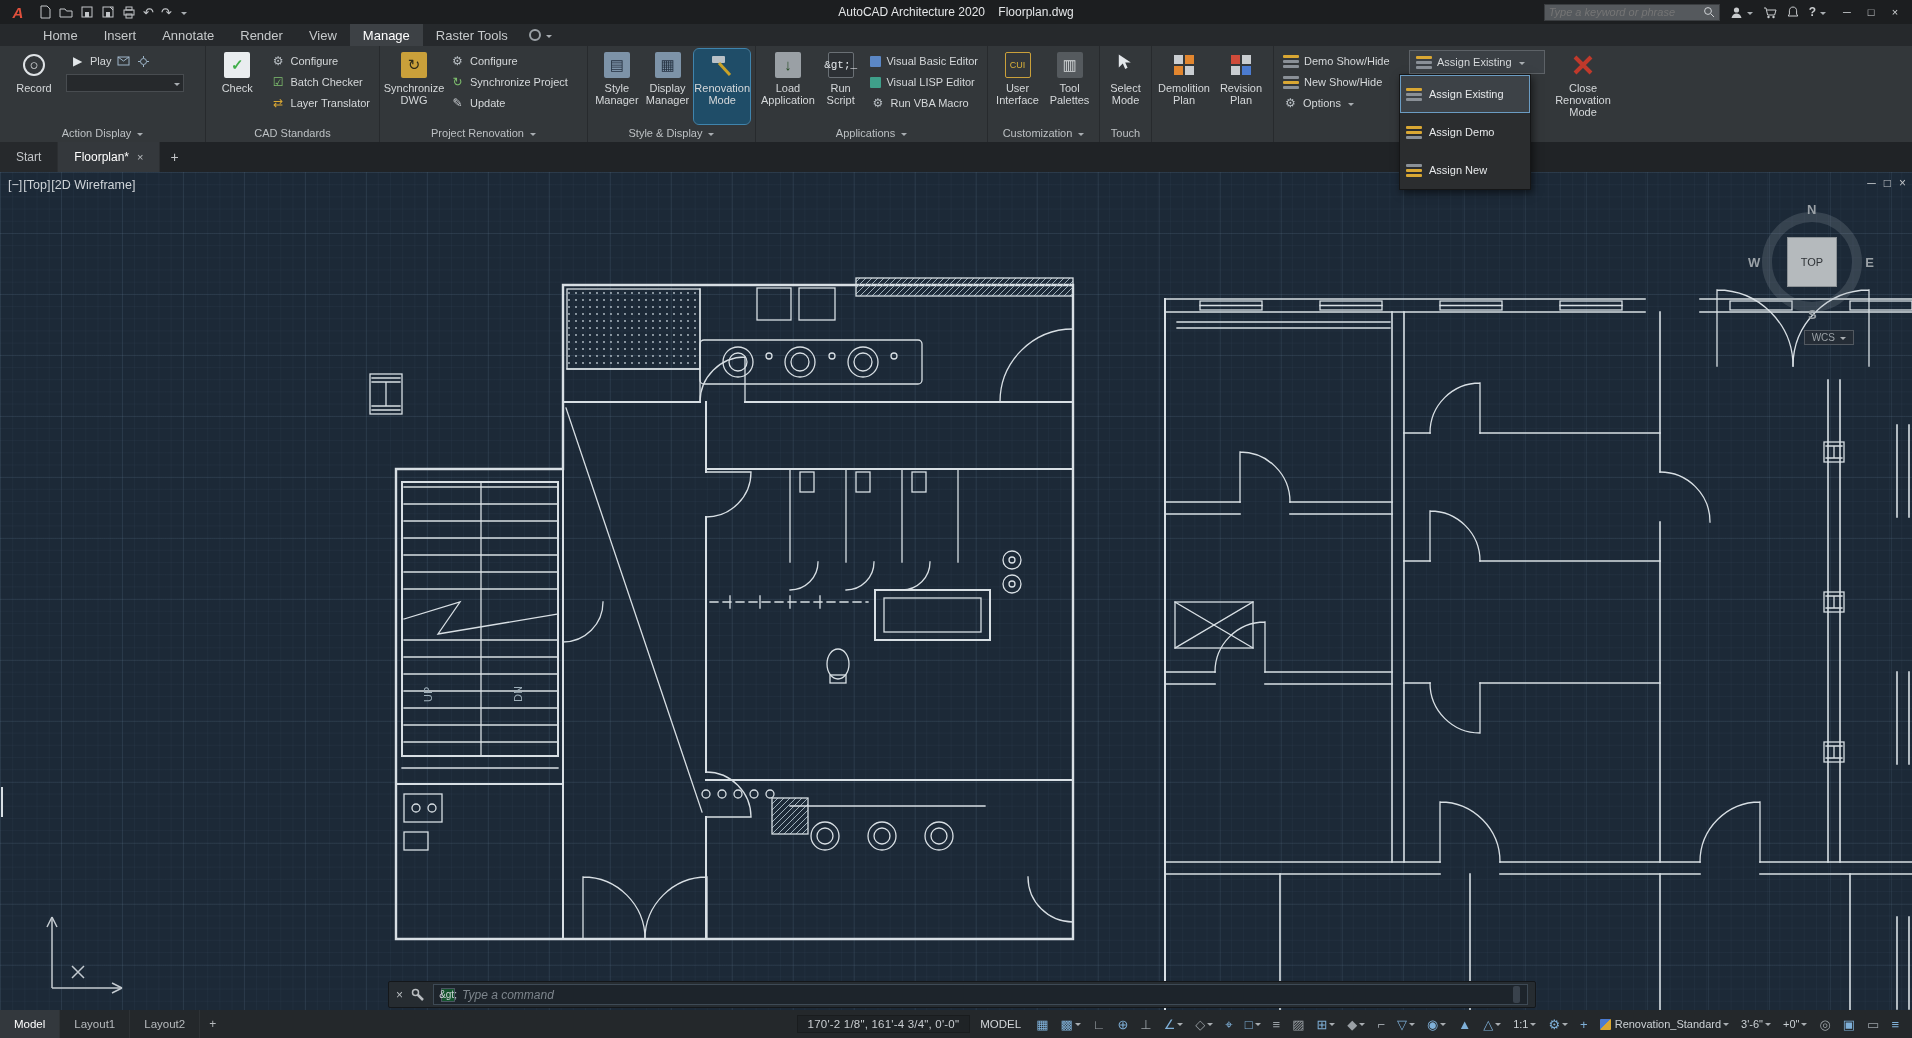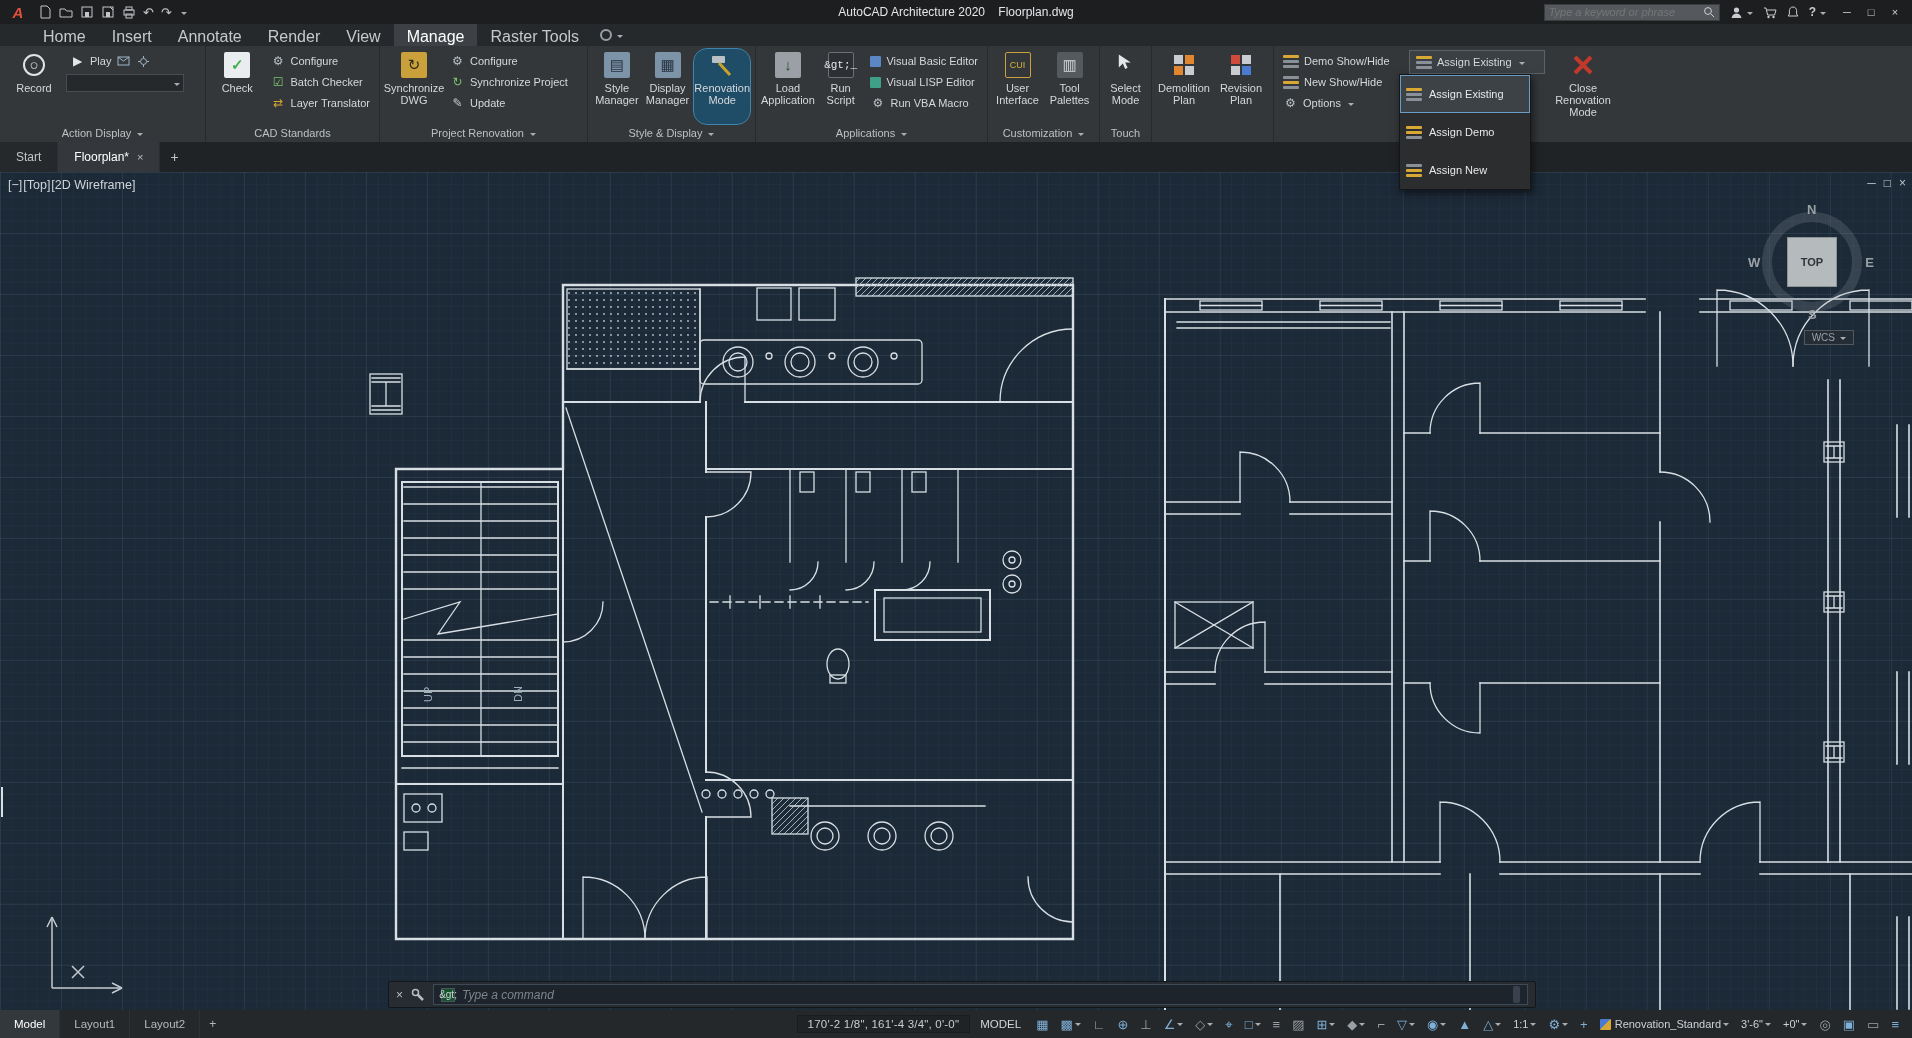--- a/index.html
+++ b/index.html
@@ -13,37 +13,37 @@
 .qa .gl{font-size:13px;line-height:1;color:#c3c6c9}
 .tb-title{position:absolute;left:50%;transform:translateX(-50%);white-space:pre;color:#e4e6e8;font-size:12px}
 .tb-right{margin-left:auto;display:flex;align-items:center;gap:10px}
 .searchbox{display:flex;align-items:center;background:#55595d;border:1px solid #3a3d40;height:17px;width:176px;padding:0 4px;gap:4px}
 .searchbox input{flex:1;background:transparent;border:0;outline:0;color:#d8dadc;font-style:italic;font-size:11px;font-family:"Liberation Sans",sans-serif}
 .tbi{display:flex;align-items:center;gap:2px;color:#c9ccce}
 .winctl{display:flex;align-items:center;gap:2px}
 .winctl span{width:22px;text-align:center;font-size:11px;color:#d2d5d7;cursor:default}
 
 .rtabs{position:absolute;left:0;top:24px;width:100%;height:22px;background:#26292c;display:flex;align-items:stretch;padding-left:30px;z-index:55}
-.rtab{padding:4px 13px 7px;color:#c6c9cb;font-size:16px}
+.rtab{padding:4px 13px 7px;color:#c6c9cb;font-size:13px}
 .rtab.active{background:#3d4145;color:#fff}
 .rtab-circle{display:flex;align-items:center;gap:3px;padding:0 8px;color:#aab0b4}
 .circ{width:12px;height:12px;border-radius:50%;border:2px solid #9aa0a5;display:inline-block}
 
 .ribbon{position:absolute;left:0;top:46px;width:100%;height:96px;background:#33373a;display:flex;z-index:54}
 .panel{display:flex;flex-direction:column;border-right:1px solid #272a2d;height:100%}
 .pbody{flex:1;display:flex;padding:3px 5px 0;gap:3px}
 .plabel{height:18px;display:flex;align-items:center;justify-content:center;gap:4px;font-size:11px;color:#bcc0c3;padding:0 4px;white-space:nowrap}
 .bigbtn{width:58px;display:flex;flex-direction:column;align-items:center;text-align:center;font-size:11px;line-height:12px;color:#d5d8da;padding-top:2px;cursor:default}
 .bigbtn .bicon{width:28px;height:28px;margin-bottom:3px;display:flex;align-items:center;justify-content:center}
 .tile{width:26px;height:26px;display:flex;align-items:center;justify-content:center;border-radius:2px;font-size:15px}
 .smallcol{display:flex;flex-direction:column;gap:1px;padding-top:2px}
 .smallbtn{display:flex;align-items:center;gap:5px;height:20px;padding:0 4px;font-size:11px;color:#d5d8da;white-space:nowrap}
 .sic{width:15px;height:15px;display:flex;align-items:center;justify-content:center;font-size:12px}
 .combo{width:118px;height:18px;background:#26292c;border:1px solid #484c50;display:flex;align-items:center;justify-content:flex-end;padding:0 3px;margin-top:2px}
-.hl{background:#1f4d68;outline:1px solid #3f84ad;border-radius:13px}
+.hl{background:#1f4d68;outline:1px solid #3f84ad;border-radius:5px}
 .arr::after{content:"";display:inline-block;border:3px solid transparent;border-top-color:#a9aeb2;margin-left:2px;transform:translateY(2px)}
 .bars{display:flex;flex-direction:column;gap:2px;width:16px}
 .bars i{height:3px;background:#8a9097;border-radius:1px}
 .bars i.y{background:#d9a733}
 .assignbtn{display:flex;align-items:center;gap:5px;height:22px;padding:0 6px;background:#3b4045;outline:1px solid #5d6artan67;outline:1px solid #5d6267;font-size:11px;white-space:nowrap}
 .csq{width:11px;height:11px;display:inline-block;border-radius:1px}
 
 .menu{position:absolute;left:1399px;top:74px;width:132px;background:#2b2d2f;border:1px solid #151617;box-shadow:2px 3px 8px rgba(0,0,0,.55);z-index:80}
 .mitem{display:flex;align-items:center;gap:7px;height:38px;padding:0 6px;font-size:11px;color:#e6e8ea}
 .mitem.sel{background:#3d4247;outline:1px solid #6b9cc3;outline-offset:-1px}
@@ -54,21 +54,21 @@
 .ftab .x{color:#b9bcbf;font-size:11px}
 .ftab-plus{display:flex;align-items:center;padding:0 10px;color:#c3c6c9;font-size:14px}
 
 .canvas{position:absolute;left:0;top:172px;width:1912px;height:838px;background-color:#1c2937;background-image:linear-gradient(rgba(120,150,180,.05) 1px,transparent 1px),linear-gradient(90deg,rgba(120,150,180,.05) 1px,transparent 1px),linear-gradient(rgba(130,160,190,.1) 1px,transparent 1px),linear-gradient(90deg,rgba(130,160,190,.1) 1px,transparent 1px);background-size:12.2px 12.2px,12.2px 12.2px,61px 61px,61px 61px;z-index:10}
 .vplabel{position:absolute;left:8px;top:6px;color:#cfd4d8;font-size:12.5px;display:flex;gap:1px;z-index:20}
 .vpwin{position:absolute;right:6px;top:4px;display:flex;gap:8px;color:#c0c4c7;font-size:12px;z-index:20}
 .floor{position:absolute;inset:0}
 
 .viewcube{position:absolute;right:44px;top:34px;width:112px;height:112px;z-index:20}
 .vc-ring{position:absolute;inset:6px;border-radius:50%;border:10px solid rgba(150,160,170,.22)}
-.vc-top{position:absolute;left:32px;top:32px;width:48px;height:48px;background:#b5babd;color:#2f3337;display:flex;align-items:center;justify-content:center;font-size:11px;font-weight:bold;box-shadow:0 0 0 1px #8c9296}
+.vc-top{position:absolute;left:32px;top:32px;width:48px;height:48px;background:#b5babd;color:#2f3337;display:flex;align-items:center;justify-content:center;font-size:11px;font-weight:normal;box-shadow:0 0 0 1px #8c9296}
 .vc-l{position:absolute;color:#9aa1a6;font-size:13px;font-weight:bold}
 .wcsbox{position:absolute;right:58px;top:158px;padding:1px 7px;font-size:10px;color:#9aa1a6;background:rgba(40,46,52,.7);border:1px solid #515860;display:flex;align-items:center;gap:3px;z-index:20}
 
 .cmdbar{position:absolute;left:388px;top:809px;width:1148px;height:27px;display:flex;align-items:center;gap:8px;padding:0 7px;background:#262c31;border:1px solid #14171a;border-radius:2px;z-index:30}
 .cmdx{color:#b9bdc0;font-size:12px}
 .cmdinput{flex:1;height:21px;background:#1d242b;border:1px solid #3e4a55;display:flex;align-items:center;gap:7px;padding:0 7px}
 .cmdprompt{width:14px;height:14px;background:#14532d;border:1px solid #4a5560;color:#cfd4d8;font-size:10px;display:flex;align-items:center;justify-content:center}
 .cmdghost{color:#7d858c;font-style:italic;font-size:12px}
 .cmdscroll{width:7px;height:17px;background:#39424c;border-radius:2px}
 

